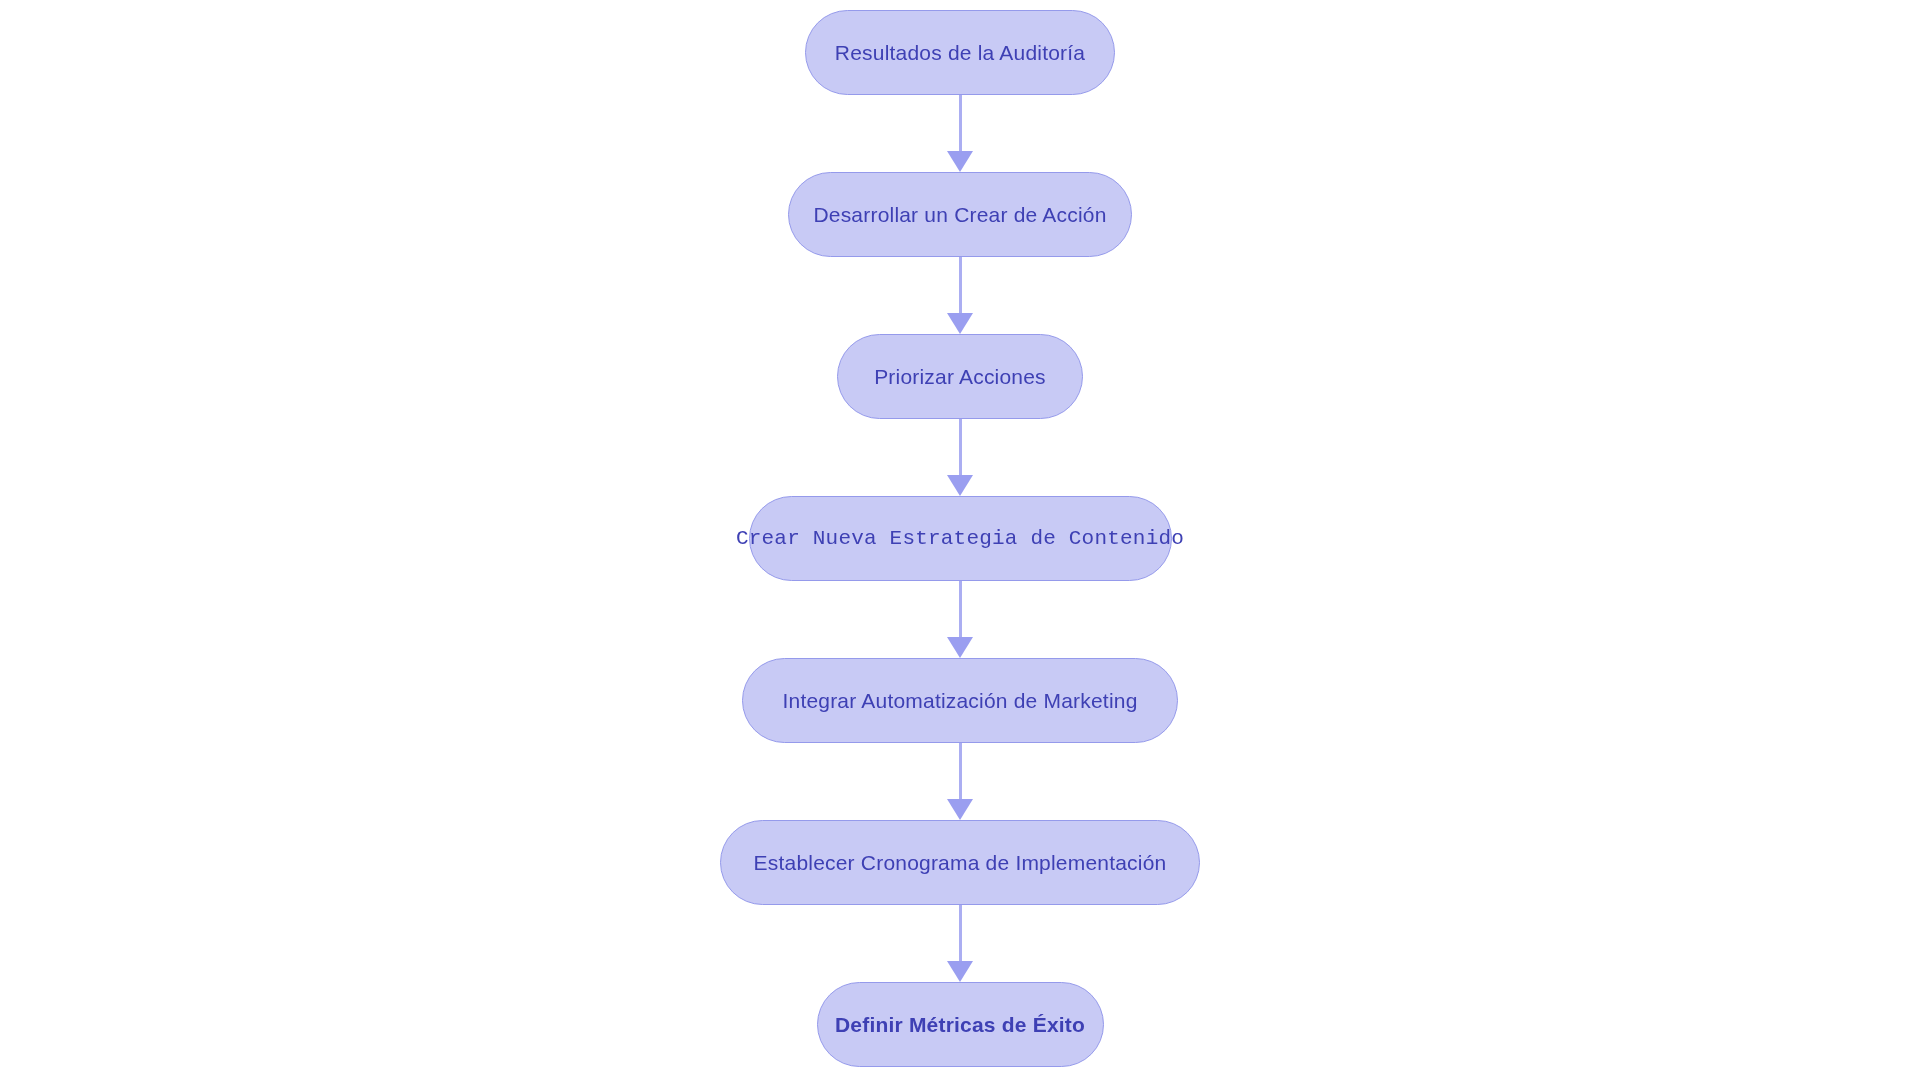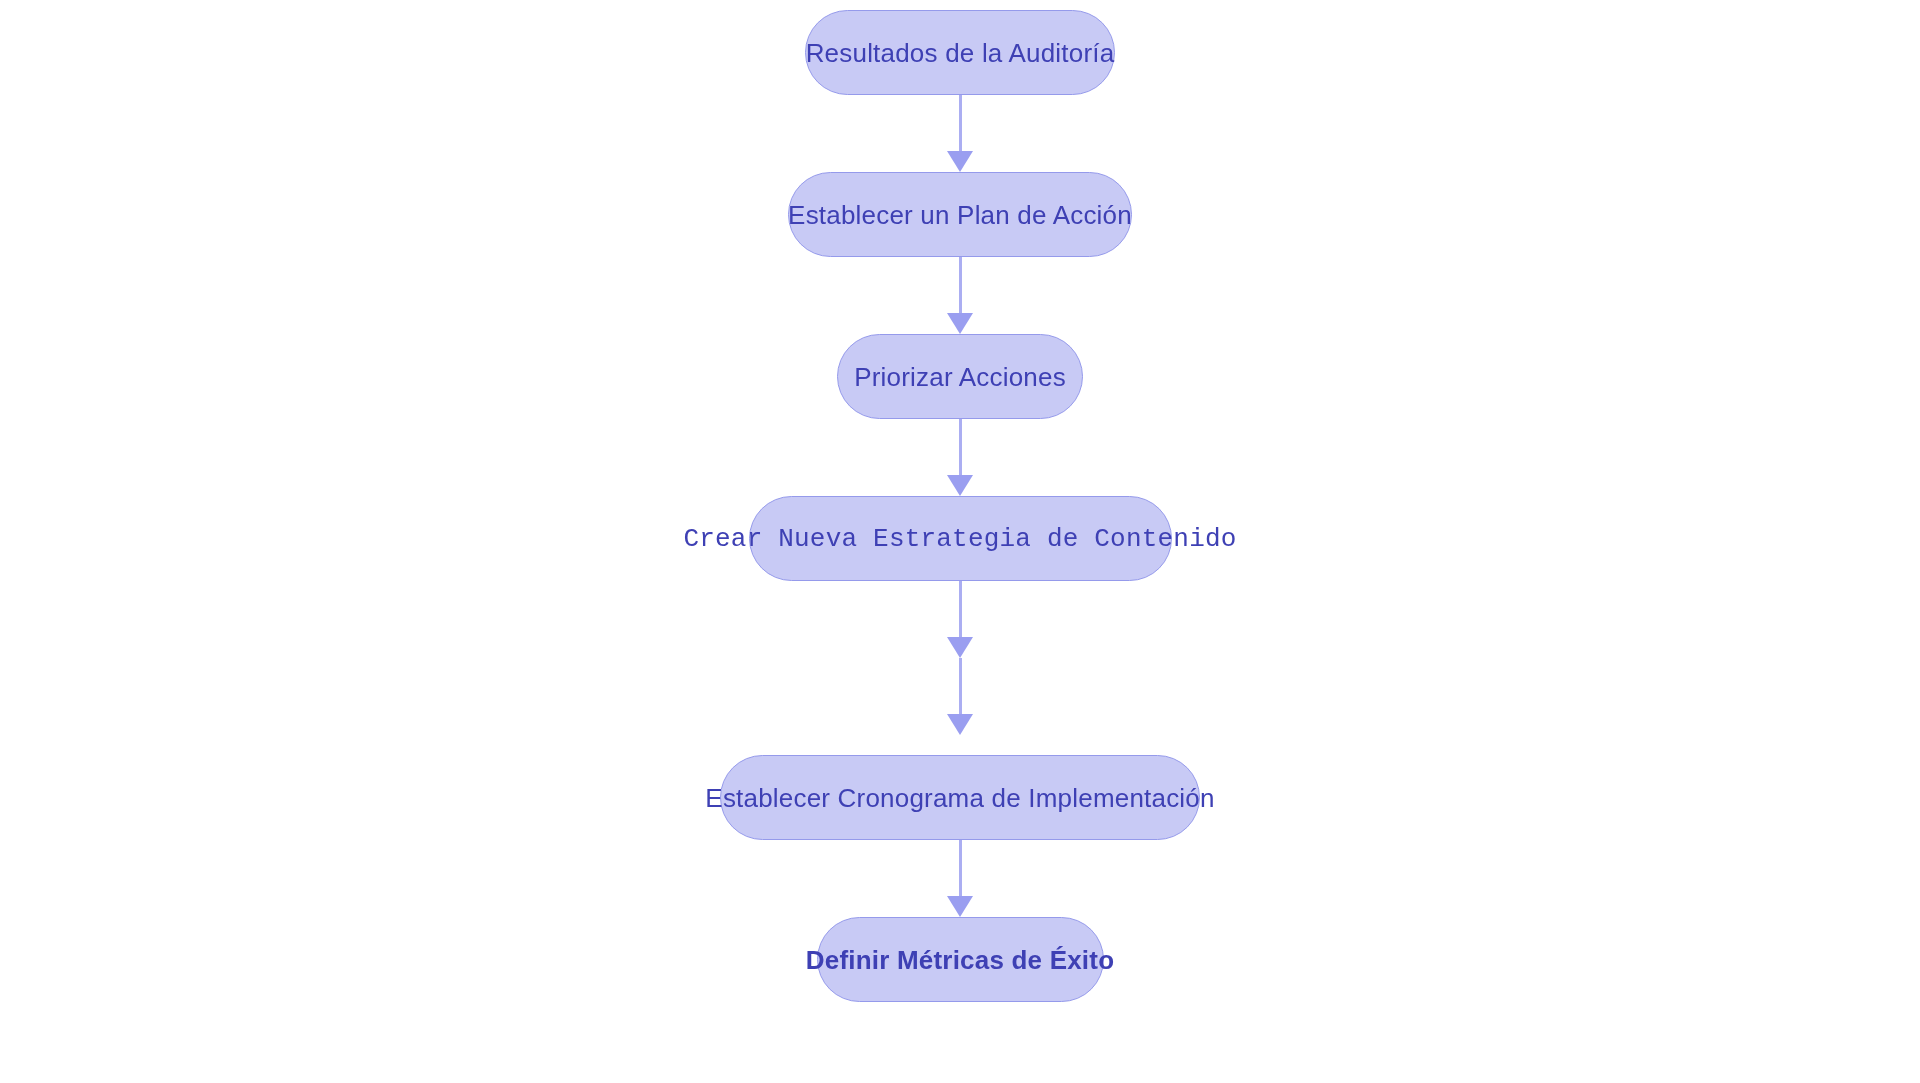--- a/index.html
+++ b/index.html
@@ -37,32 +37,32 @@
     border-radius: 42.5px;
     background: var(--node-fill);
     border: 1.5px solid var(--node-border);
     display: flex;
     align-items: center;
     justify-content: center;
     flex: 0 0 auto;
   }
   .flow-node .node-label {
     color: var(--node-text);
-    font-size: 26px;
+    font-size: 21px;
     line-height: 1;
     white-space: nowrap;
     letter-spacing: 0.2px;
     text-align: right;
   }
   .n1 { width: 310px; }
   .n2 { width: 344px; }
   .n3 { width: 246px; }
   .n4 { width: 423px; font-family: Liberation Mono, monospace; }
   .n5 { width: 436px; }
-  .n6 { width: 480px; margin-top: 20px; }
+  .n6 { width: 480px; }
   .n7 { width: 287px; font-weight: bold; }
   .connector {
     height: 77px;
     width: 26px;
     display: flex;
     flex-direction: column;
     align-items: center;
     flex: 0 0 auto;
   }
   .connector .line {
@@ -87,21 +87,21 @@
     <div class="flow-node n1">
       <span class="node-label">Resultados de la Auditoría</span>
     </div>
 
     <div class="connector">
       <div class="line"></div>
       <div class="arrowhead"></div>
     </div>
 
     <div class="flow-node n2">
-      <span class="node-label">Establecer un Plan de Acción</span>
+      <span class="node-label">Desarrollar un Crear de Acción</span>
     </div>
 
     <div class="connector">
       <div class="line"></div>
       <div class="arrowhead"></div>
     </div>
 
     <div class="flow-node n3">
       <span class="node-label">Priorizar Acciones</span>
     </div>
@@ -113,20 +113,23 @@
 
     <div class="flow-node n4">
       <span class="node-label">Crear Nueva Estrategia de Contenido</span>
     </div>
 
     <div class="connector">
       <div class="line"></div>
       <div class="arrowhead"></div>
     </div>
 
+    <div class="flow-node n5">
+      <span class="node-label">Integrar Automatización de Marketing</span>
+    </div>
 
     <div class="connector">
       <div class="line"></div>
       <div class="arrowhead"></div>
     </div>
 
     <div class="flow-node n6">
       <span class="node-label">Establecer Cronograma de Implementación</span>
     </div>
 

